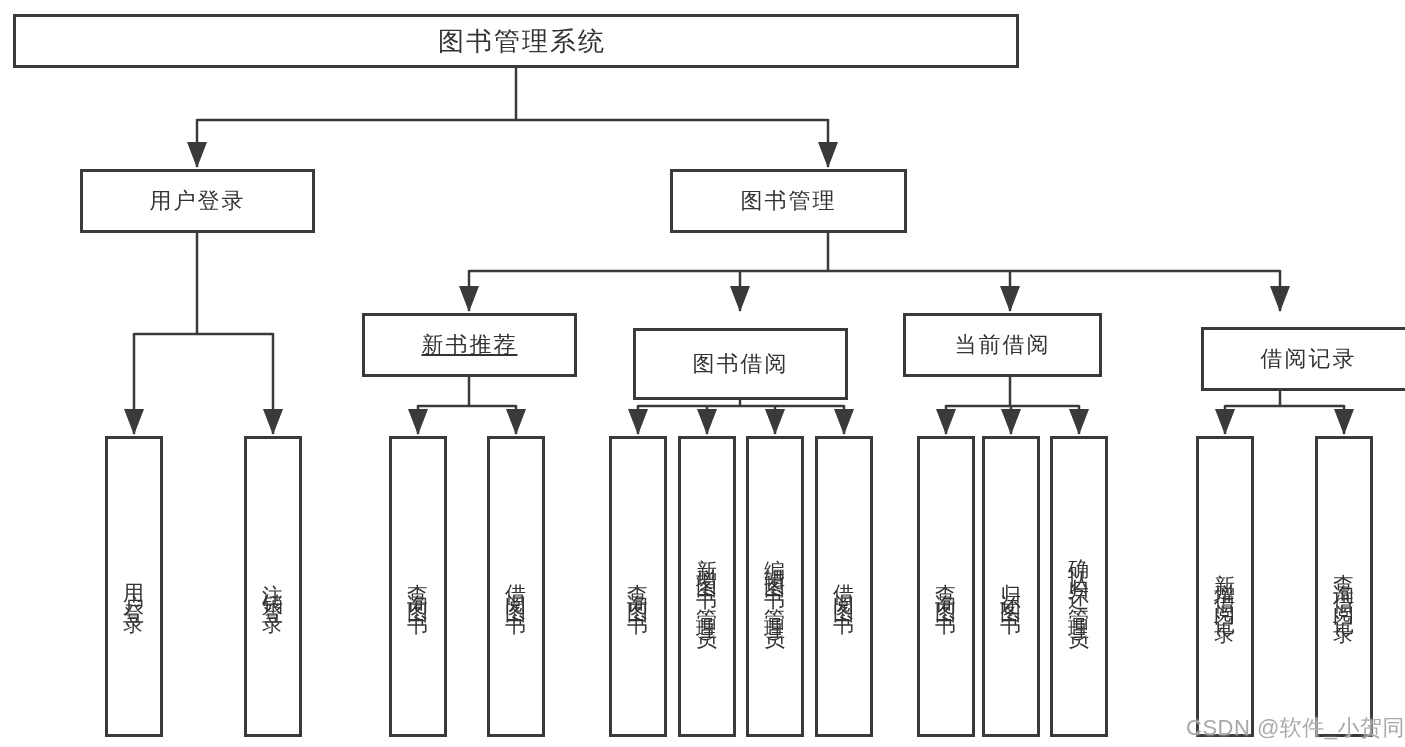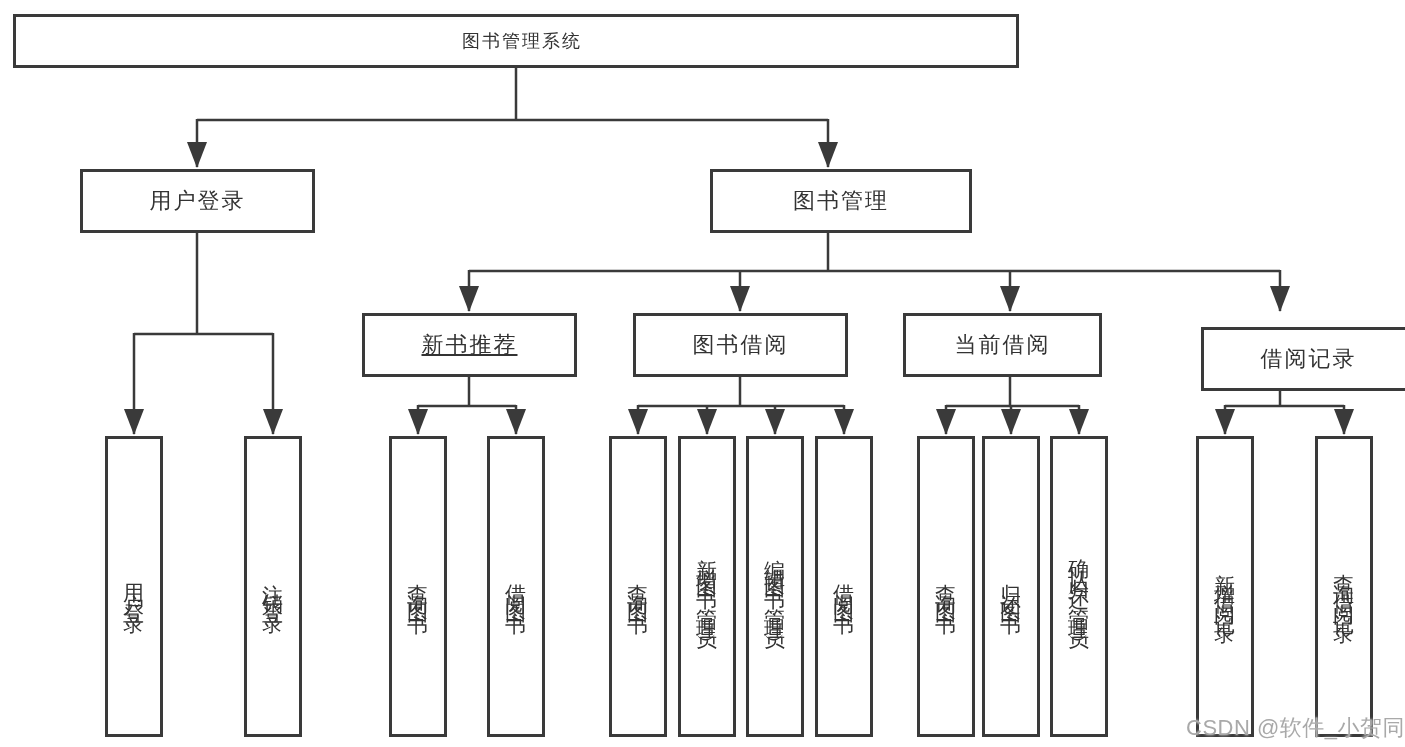--- a/index.html
+++ b/index.html
@@ -14,21 +14,21 @@
   .wires{position:absolute;left:0;top:0;width:1405px;height:747px;}
   .hbox{
     position:absolute;
     box-sizing:border-box;
     border:3px solid #3a3a3a;
     background:#ffffff;
     display:flex;align-items:center;justify-content:center;
     font-size:22px;letter-spacing:2px;
     white-space:nowrap;
   }
-  .hbox.root{font-size:18px;padding-left:12px;}
+  .hbox.root{font-size:26px;padding-left:12px;}
   .vbox{
     position:absolute;
     box-sizing:border-box;
     top:436px;width:58px;height:301px;
     border:3px solid #3a3a3a;
     background:#ffffff;
     writing-mode:vertical-rl;
     text-orientation:mixed;
     display:flex;align-items:center;justify-content:center;
     font-size:21px;letter-spacing:10px;
@@ -96,24 +96,24 @@
       <line x1="1280" y1="376" x2="1280" y2="406"></line>
       <line x1="1225" y1="406" x2="1344" y2="406"></line>
       <line x1="1225" y1="405" x2="1225" y2="434" marker-end="url(#ah)"></line>
       <line x1="1344" y1="405" x2="1344" y2="434" marker-end="url(#ah)"></line>
     </g>
   </svg>
 
   <div class="hbox root" style="left:13px;top:14px;width:1006px;height:54px;">图书管理系统</div>
 
   <div class="hbox" style="left:80px;top:169px;width:235px;height:64px;">用户登录</div>
-  <div class="hbox" style="left:710px;top:169px;width:262px;height:64px;">图书管理</div>
+  <div class="hbox" style="left:670px;top:169px;width:237px;height:64px;">图书管理</div>
 
   <div class="hbox" style="left:362px;top:313px;width:215px;height:64px;text-decoration:underline;">新书推荐</div>
-  <div class="hbox" style="left:633px;top:313px;width:215px;height:64px;">图书借阅</div>
+  <div class="hbox" style="left:633px;top:328px;width:215px;height:72px;">图书借阅</div>
   <div class="hbox" style="left:903px;top:313px;width:199px;height:64px;">当前借阅</div>
   <div class="hbox" style="left:1173px;top:327px;width:215px;height:64px;margin-left:28px;">借阅记录</div>
 
   <div class="vbox" style="left:105px;">用户登录</div>
   <div class="vbox" style="left:244px;">注销登录</div>
 
   <div class="vbox" style="left:389px;">查询图书</div>
   <div class="vbox" style="left:487px;">借阅图书</div>
 
   <div class="vbox" style="left:609px;">查询图书</div>

